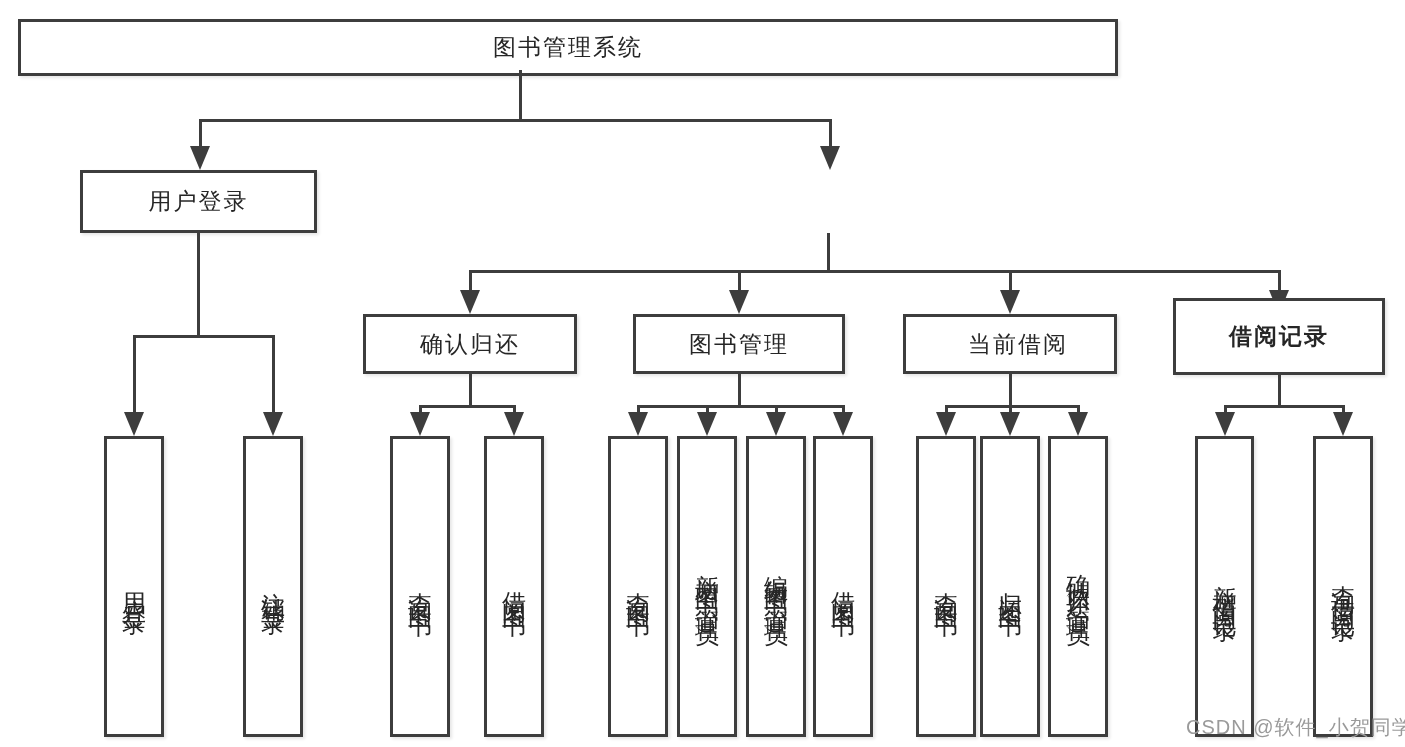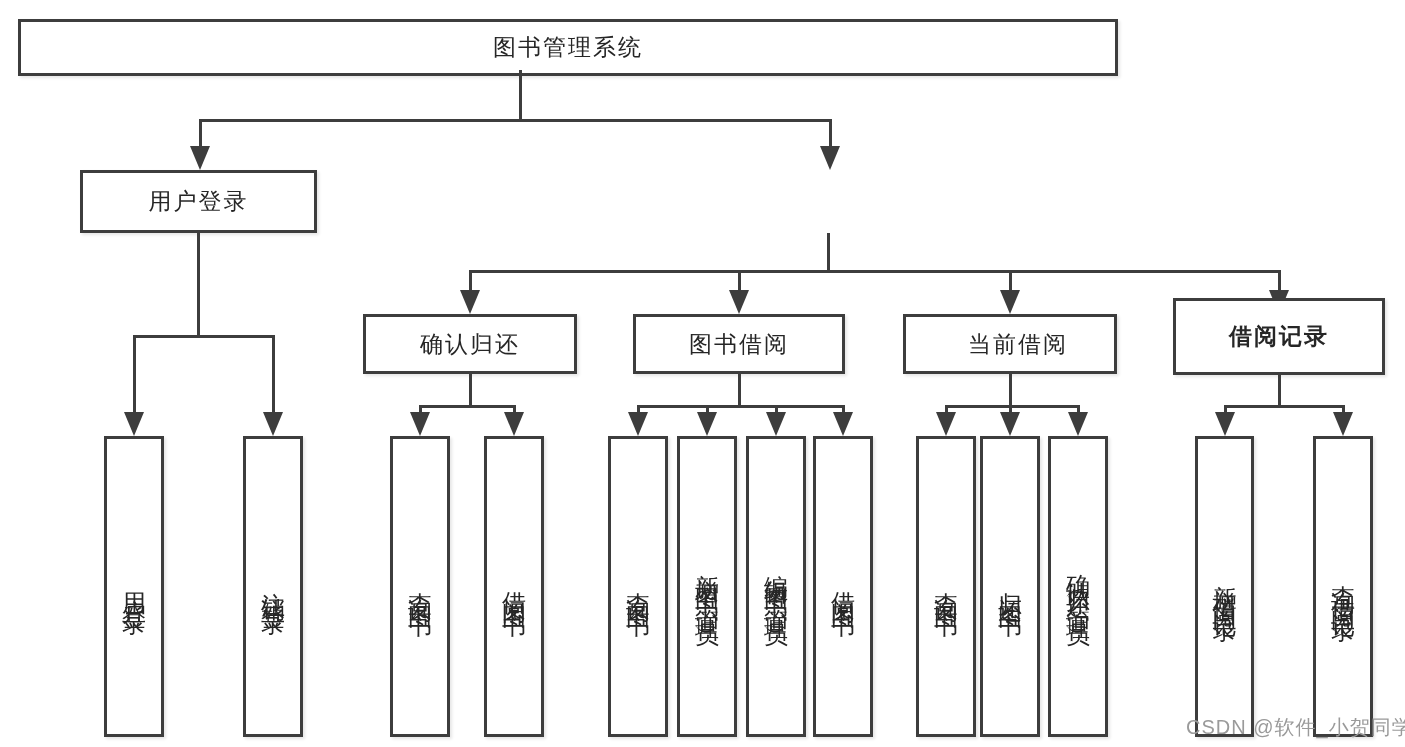--- a/index.html
+++ b/index.html
@@ -78,21 +78,21 @@
   <div class="line" style="left:468.5px;top:270px;width:3px;height:24px;"></div>
   <div class="arrow" style="left:460px;top:290px;"></div>
   <div class="line" style="left:737.5px;top:270px;width:3px;height:24px;"></div>
   <div class="arrow" style="left:729px;top:290px;"></div>
   <div class="line" style="left:1008.5px;top:270px;width:3px;height:24px;"></div>
   <div class="arrow" style="left:1000px;top:290px;"></div>
   <div class="line" style="left:1277.5px;top:270px;width:3px;height:24px;"></div>
   <div class="arrow" style="left:1269px;top:290px;"></div>
 
   <div class="box hbox" style="left:363px;top:314px;width:214px;height:60px;">确认归还</div>
-  <div class="box hbox" style="left:633px;top:314px;width:212px;height:60px;">图书借阅</div>
+  <div class="box hbox" style="left:633px;top:314px;width:212px;height:60px;">图书管理</div>
   <div class="box hbox" style="left:903px;top:314px;width:214px;height:60px;padding-left:16px;">当前借阅</div>
   <div class="box hbox" style="left:1173px;top:298px;width:212px;height:77px;font-weight:bold;">借阅记录</div>
 
   <div class="line" style="left:468.5px;top:374px;width:3px;height:33px;"></div>
   <div class="line" style="left:418.5px;top:405px;width:97px;height:3px;"></div>
   <div class="line" style="left:418.5px;top:405px;width:3px;height:10px;"></div>
   <div class="arrow" style="left:410px;top:412px;"></div>
   <div class="line" style="left:512.5px;top:405px;width:3px;height:10px;"></div>
   <div class="arrow" style="left:504px;top:412px;"></div>
 

